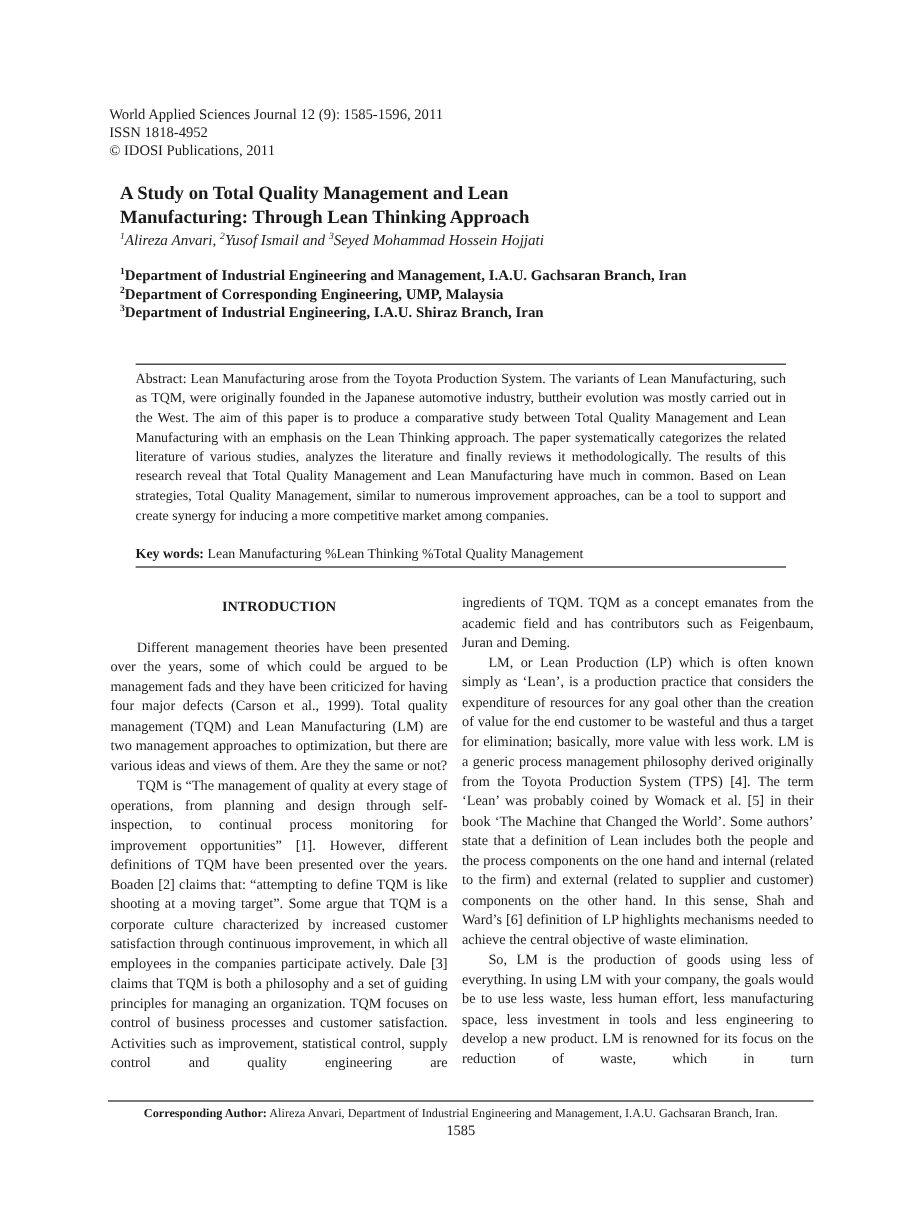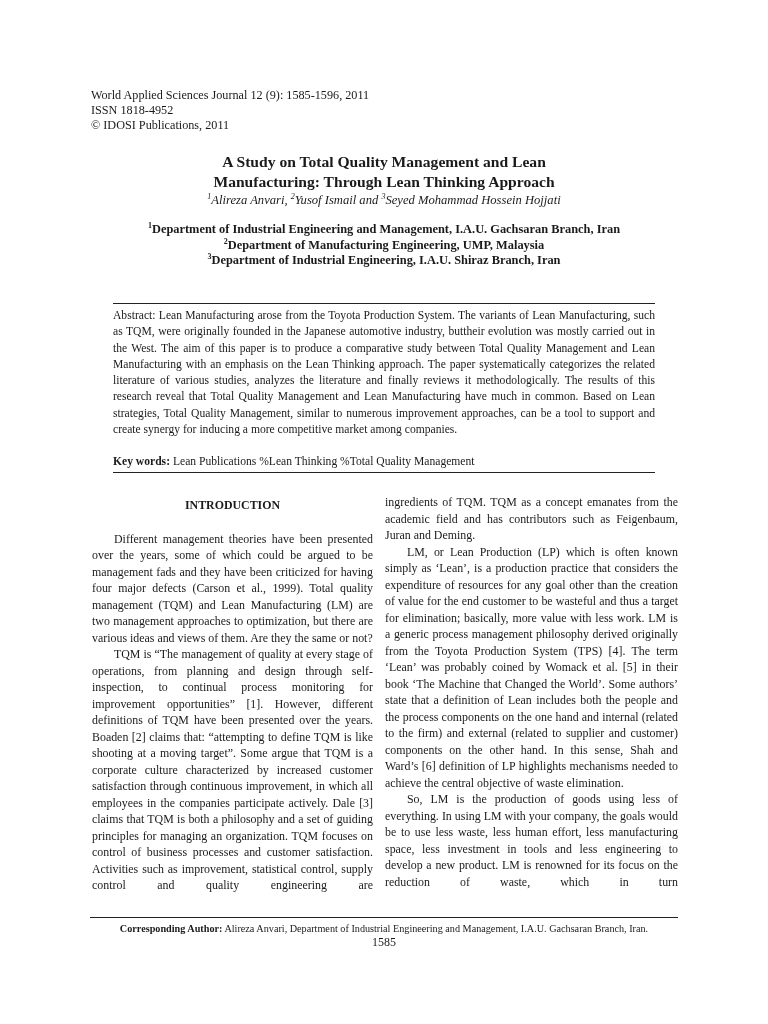--- a/index.html
+++ b/index.html
@@ -28,21 +28,21 @@
       font-size: 12.2px;
       line-height: 15px;
     }
     .journal-header div { white-space: nowrap; }
 
     .title-block {
       position: absolute;
       left: 100px;
       width: 568px;
       top: 152px;
-      text-align: center;
+      text-align: left;
     }
     .paper-title {
       font-weight: bold;
       font-size: 15.6px;
       line-height: 20px;
       margin: 0;
     }
     .authors {
       font-style: italic;
       font-size: 12.6px;
@@ -138,28 +138,28 @@
   <div class="title-block">
     <h1 class="paper-title">
       <span>A Study on Total Quality Management and Lean</span><br>
       <span>Manufacturing: Through Lean Thinking Approach</span>
     </h1>
     <div class="authors">
       <sup>1</sup><span>Alireza Anvari, </span><sup>2</sup><span>Yusof Ismail and </span><sup>3</sup><span>Seyed Mohammad Hossein Hojjati</span>
     </div>
     <div class="affiliations">
       <div class="affil"><sup>1</sup><span>Department of Industrial Engineering and Management, I.A.U. Gachsaran Branch, Iran</span></div>
-      <div class="affil"><sup>2</sup><span>Department of Manufacturing Engineering, UMP, Malaysia</span></div>
+      <div class="affil"><sup>2</sup><span>Department of Corresponding Engineering, UMP, Malaysia</span></div>
       <div class="affil"><sup>3</sup><span>Department of Industrial Engineering, I.A.U. Shiraz Branch, Iran</span></div>
     </div>
   </div>
 
   <div class="abstract-box">
     <div class="abstract-text"><b>Abstract:</b><span> Lean Manufacturing arose from the Toyota Production System. The variants of Lean Manufacturing, such as TQM, were originally founded in the Japanese automotive industry, buttheir evolution was mostly carried out in the West. The aim of this paper is to produce a comparative study between Total Quality Management and Lean Manufacturing with an emphasis on the Lean Thinking approach. The paper systematically categorizes the related literature of various studies, analyzes the literature and finally reviews it methodologically. The results of this research reveal that Total Quality Management and Lean Manufacturing have much in common. Based on Lean strategies, Total Quality Management, similar to numerous improvement approaches, can be a tool to support and create synergy for inducing a more competitive market among companies.</span></div>
-    <div class="keywords"><b>Key words:</b><span> Lean Publications %Lean Thinking %Total Quality Management</span></div>
+    <div class="keywords"><b>Key words:</b><span> Lean Manufacturing %Lean Thinking %Total Quality Management</span></div>
   </div>
 
   <div class="col col-left">
     <div class="section-heading">INTRODUCTION</div>
     <p>Different management theories have been presented over the years, some of which could be argued to be management fads and they have been criticized for having four major defects (Carson et al., 1999). Total quality management (TQM) and Lean Manufacturing (LM) are two management approaches to optimization, but there are various ideas and views of them. Are they the same or not?</p>
     <p class="tight-last">TQM is “The management of quality at every stage of operations, from planning and design through self-inspection, to continual process monitoring for improvement opportunities” [1]. However, different definitions of TQM have been presented over the years. Boaden [2] claims that: “attempting to define TQM is like shooting at a moving target”. Some argue that TQM is a corporate culture characterized by increased customer satisfaction through continuous improvement, in which all employees in the companies participate actively. Dale [3] claims that TQM is both a philosophy and a set of guiding principles for managing an organization. TQM focuses on control of business processes and customer satisfaction. Activities such as improvement, statistical control, supply control and quality engineering are</p>
   </div>
 
   <div class="col col-right">
     <p class="noindent">ingredients of TQM. TQM as a concept emanates from the academic field and has contributors such as Feigenbaum, Juran and Deming.</p>

